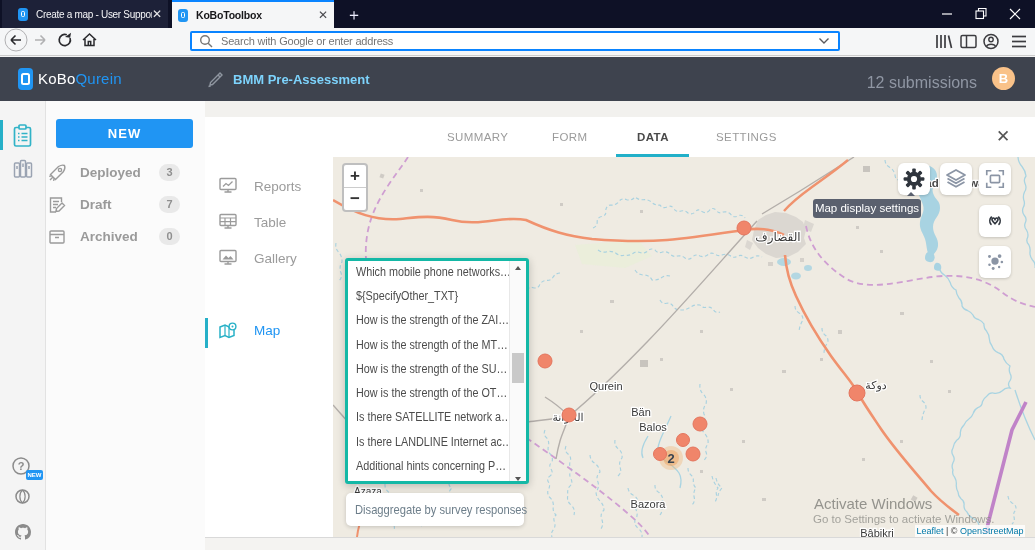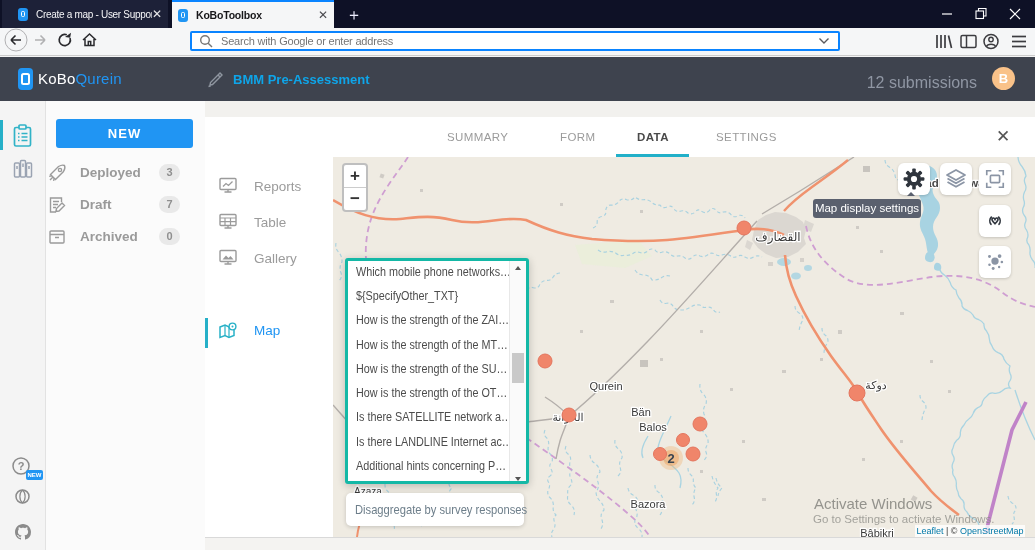--- a/index.html
+++ b/index.html
@@ -24,21 +24,21 @@
   
   #ffToolbar { left:0; top:28px; width:1035px; height:28px; background:#f5f6f7; border-bottom:1px solid #ccc; }
   #urlbar { position:absolute; left:190px; top:2.5px; width:650px; height:20px; background:#fff; border:2px solid #0a84ff; border-radius:2px; display:flex; align-items:center; }
   #urlbar .ph { color:#757575; font-size:11px; letter-spacing:-0.2px; margin-left:8px; }
   
   #kHeader { left:0; top:57px; width:1035px; height:44px; background:#3e434e; }
   #kLogoBox { position:absolute; left:18px; top:11px; width:15px; height:22px; background:#2095f3; border-radius:4px; }
   #kLogoBox:after { content:""; position:absolute; left:3.4px; top:5.2px; width:4.6px; height:7.6px; border:2px solid #fff; border-radius:2.5px; }
   #kLogoTxt { position:absolute; left:38px; top:13px; font-size:15px; color:#fff; letter-spacing:0.2px; }
   #kLogoTxt b { font-weight:normal; color:#2095f3; }
-  #kTitle { position:absolute; left:233px; top:15px; font-size:13px; font-weight:bold; color:#0ea5e9; }
+  #kTitle { position:absolute; left:233px; top:15px; font-size:13px; font-weight:bold; color:#7dd3fc; }
   #kSubs { position:absolute; right:58px; top:17px; font-size:16px; color:#8f96a3; }
   #kAvatar { position:absolute; left:992px; top:10px; width:23px; height:23px; border-radius:50%; background:#f9c289; color:#fff; font-size:13px; font-weight:bold; text-align:center; line-height:23px; }
 
   
   #rail { left:0; top:101px; width:46px; height:449px; background:#f4f4f4; border-right:1px solid #e2e2e2; }
   #railBar { position:absolute; left:0; top:19px; width:3px; height:30px; background:#26b0c8; }
   #drawer { left:46px; top:101px; width:159px; height:449px; background:#fbfbfb; }
   #btnNew { position:absolute; left:10px; top:18px; width:137px; height:29px; background:#2095f3; border-radius:3px; color:#fff; font-size:13px; font-weight:bold; letter-spacing:1px; text-align:center; line-height:29px; }
   .drow { position:absolute; left:1px; width:133px; height:22px; color:#9a9a9a; font-size:13.5px;font-weight:bold; }
   .drow .lbl { position:absolute; left:33px; top:3px; }
@@ -232,21 +232,21 @@
       </g>
     </svg>
     <span class="lbl">Archived</span>
       <span class="badge">0</span>
   </div>
 </div>
 
 <div class="abs" id="main">
   <div id="tabrow">
     <div class="mtab" style="left:242px;">SUMMARY</div>
-    <div class="mtab" style="left:347px;margin-left:8px;">FORM</div>
+    <div class="mtab" style="left:347px;">FORM</div>
     <div class="mtab" id="tabData" style="left:432px;">DATA</div>
     <div class="mtab" style="left:511px;">SETTINGS</div>
     <div id="tabUnderline"></div>
     <div id="mClose">✕</div>
   </div>
   <div id="content">
     <div class="mrow" style="top:19px;">
       <svg width="18" height="17" viewBox="0 0 18 17" style="position:absolute;left:1px;top:1px;">
         <g stroke="#9b9b9b" stroke-width="1.4" fill="none">
           <rect x="1" y="1.5" width="16" height="11" rx="1"></rect>

